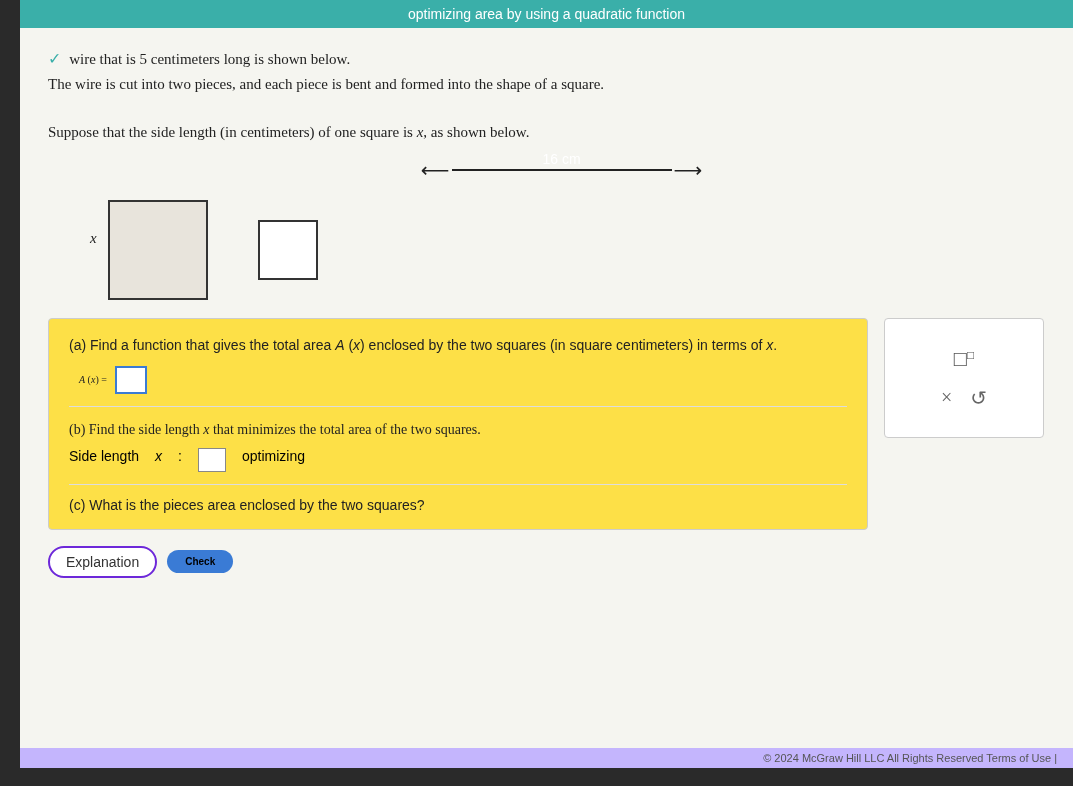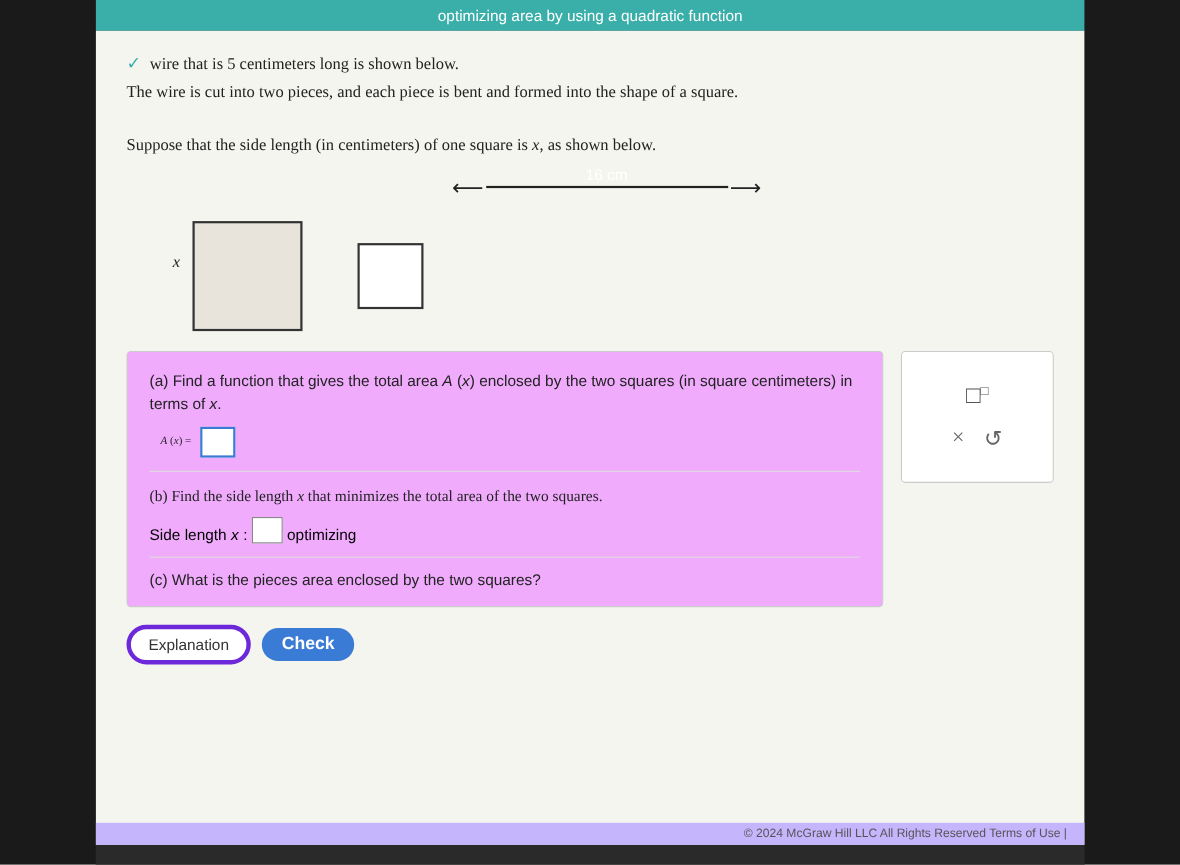--- a/index.html
+++ b/index.html
@@ -5,25 +5,26 @@
     * { box-sizing: border-box; margin: 0; padding: 0; }
     body {
       background: #1a1a1a;
       font-family: Georgia, 'Times New Roman', serif;
       display: flex;
       justify-content: center;
       align-items: center;
       min-height: 100vh;
     }
     .screen {
-      width: 899px;
+      width: 1073px;
       height: 786px;
       background: #2a2a2a;
       position: relative;
       overflow: hidden;
+      padding-left: 20px;
     }
     .top-bar {
       background: #3aafa9;
       height: 28px;
       display: flex;
       align-items: center;
       justify-content: center;
       color: white;
       font-size: 14px;
       font-family: Arial, sans-serif;
@@ -109,21 +110,21 @@
       background: #e8e4dc;
     }
     .small-square {
       width: 60px;
       height: 60px;
       border: 2px solid #333;
       background: white;
       margin-top: 20px;
     }
     .question-panel {
-      background: #f0abfc;
+      background: #fde047;
       border: 1px solid #ccc;
       border-radius: 4px;
       padding: 16px 20px;
       margin-bottom: 0;
       position: relative;
       width: 820px;
     }
     .question-panel-wrapper {
       display: flex;
       gap: 16px;
@@ -196,22 +197,22 @@
     }
     .part-b {
       font-size: 14px;
       color: #222;
       font-family: Liberation Serif, serif;
       margin-bottom: 8px;
       line-height: 1.5;
     }
     .side-length-row {
       display: flex;
-      align-items: flex-end;
-      gap: 4px;
+      align-items: flex-start;
+      gap: 16px;
       font-size: 14px;
       font-family: Arial, sans-serif;
       margin: 6px 0;
     }
     .side-input-box {
       width: 28px;
       height: 24px;
       border: 1px solid #888;
       background: white;
       display: inline-block;
@@ -223,37 +224,37 @@
       margin-top: 10px;
     }
     .bottom-buttons {
       display: flex;
       gap: 10px;
       align-items: center;
       margin-top: 16px;
     }
     .btn-explanation {
       background: white;
-      border: 4px solid #6d28d9;
+      border: 2px solid #6d28d9;
       border-radius: 20px;
       padding: 6px 16px;
       font-size: 14px;
       font-family: Arial, sans-serif;
       cursor: pointer;
       color: #333;
     }
     .btn-check {
       background: #3a7bd5;
       border: none;
       border-radius: 20px;
       padding: 6px 18px;
-      font-size: 16px;
+      font-size: 10px;
       font-family: Arial, sans-serif;
       cursor: pointer;
-      color: #ffffff;
+      color: #000000;
       font-weight: bold;
     }
     .footer-bar {
       position: absolute;
       bottom: 0;
       right: 0;
       width: 100%;
       text-align: right;
       font-size: 11px;
       color: #555;

